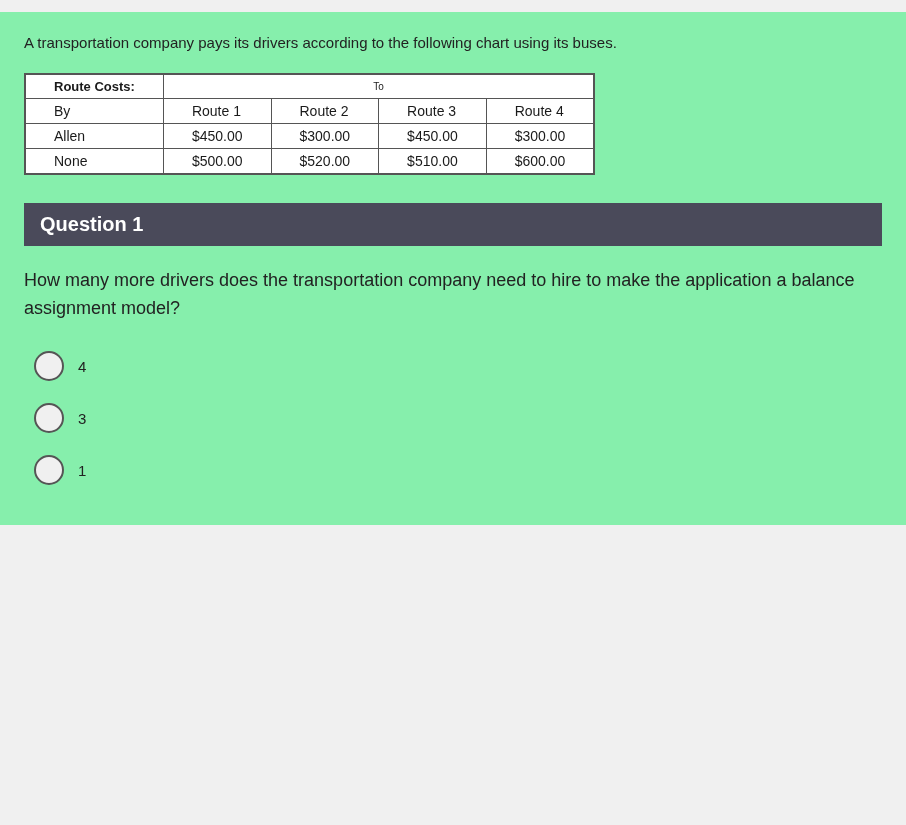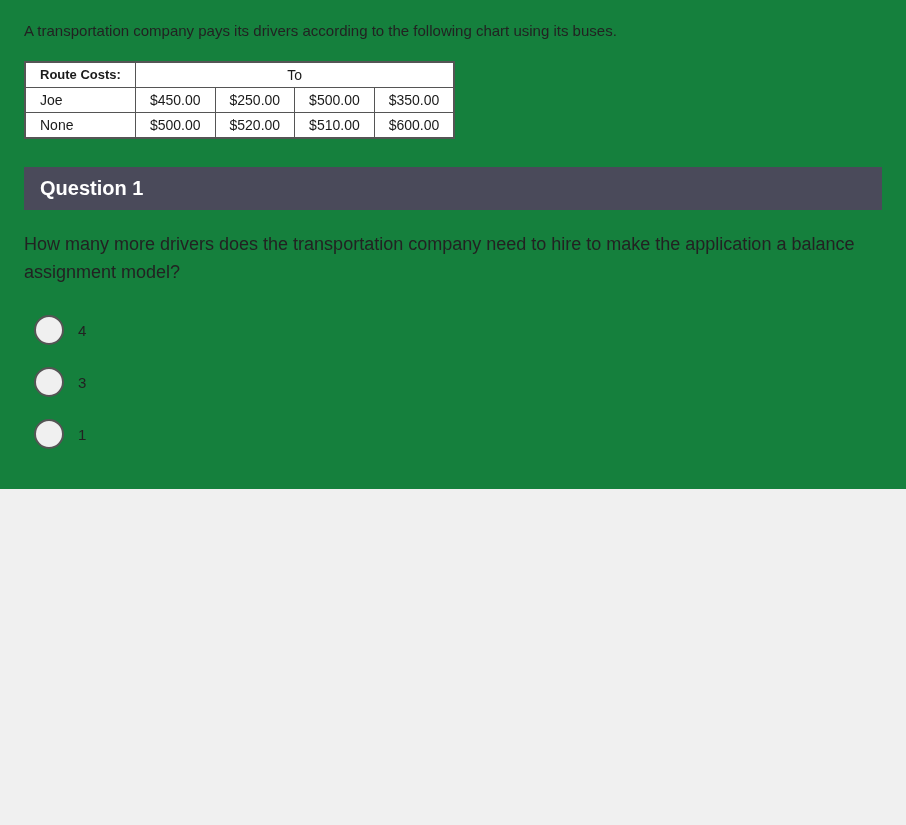--- a/index.html
+++ b/index.html
@@ -10,22 +10,22 @@
 
     body {
       font-family: Arial, sans-serif;
       background-color: #f0f0f0;
       font-size: 15px;
       color: #1a1a1a;
     }
 
     .page-container {
       max-width: 906px;
-      margin: 0 auto;
-      background-color: #15803d;
+      margin: 12px auto;
+      background-color: #86efac;
       padding: 20px 24px 40px 24px;
     }
 
     .intro-text {
       font-size: 15px;
       line-height: 1.5;
       margin-bottom: 18px;
       color: #222;
     }
 
@@ -36,30 +36,30 @@
 
     .route-table {
       border-collapse: collapse;
       border: 2px solid #555;
       background-color: #fff;
     }
 
     .route-table td,
     .route-table th {
       border: 1px solid #555;
-      padding: 4px 14px;
+      padding: 4px 28px;
       font-size: 14px;
       text-align: left;
       white-space: nowrap;
     }
 
     .route-table .header-to {
       text-align: center;
       font-weight: normal;
-      font-size: 14px;
+      font-size: 10px;
     }
 
     .route-table .col-header {
       font-weight: normal;
     }
 
     .route-table .label-cell {
       font-weight: bold;
       font-size: 13px;
     }
@@ -118,28 +118,35 @@
 
   <p class="intro-text">A transportation company pays its drivers according to the following chart using its buses.</p>
 
   <div class="table-wrapper">
     <table class="route-table">
       <thead>
         <tr>
           <td class="label-cell">Route Costs:</td>
           <td class="header-to" colspan="4">To</td>
         </tr>
+        <tr>
+          <td class="col-header">By</td>
+          <td class="col-header">Route 1</td>
+          <td class="col-header">Route 2</td>
+          <td class="col-header">Route 3</td>
+          <td class="col-header">Route 4</td>
+        </tr>
       </thead>
       <tbody id="table-body">
-          <tr>
-            <td>Joe</td>
+      <tr>
+            <td>Allen</td>
             <td>$450.00</td>
-            <td>$250.00</td>
-            <td>$500.00</td>
-            <td>$350.00</td>
+            <td>$300.00</td>
+            <td>$450.00</td>
+            <td>$300.00</td>
           </tr>
           <tr>
             <td>None</td>
             <td>$500.00</td>
             <td>$520.00</td>
             <td>$510.00</td>
             <td>$600.00</td>
           </tr>
         </tbody>
     </table>

